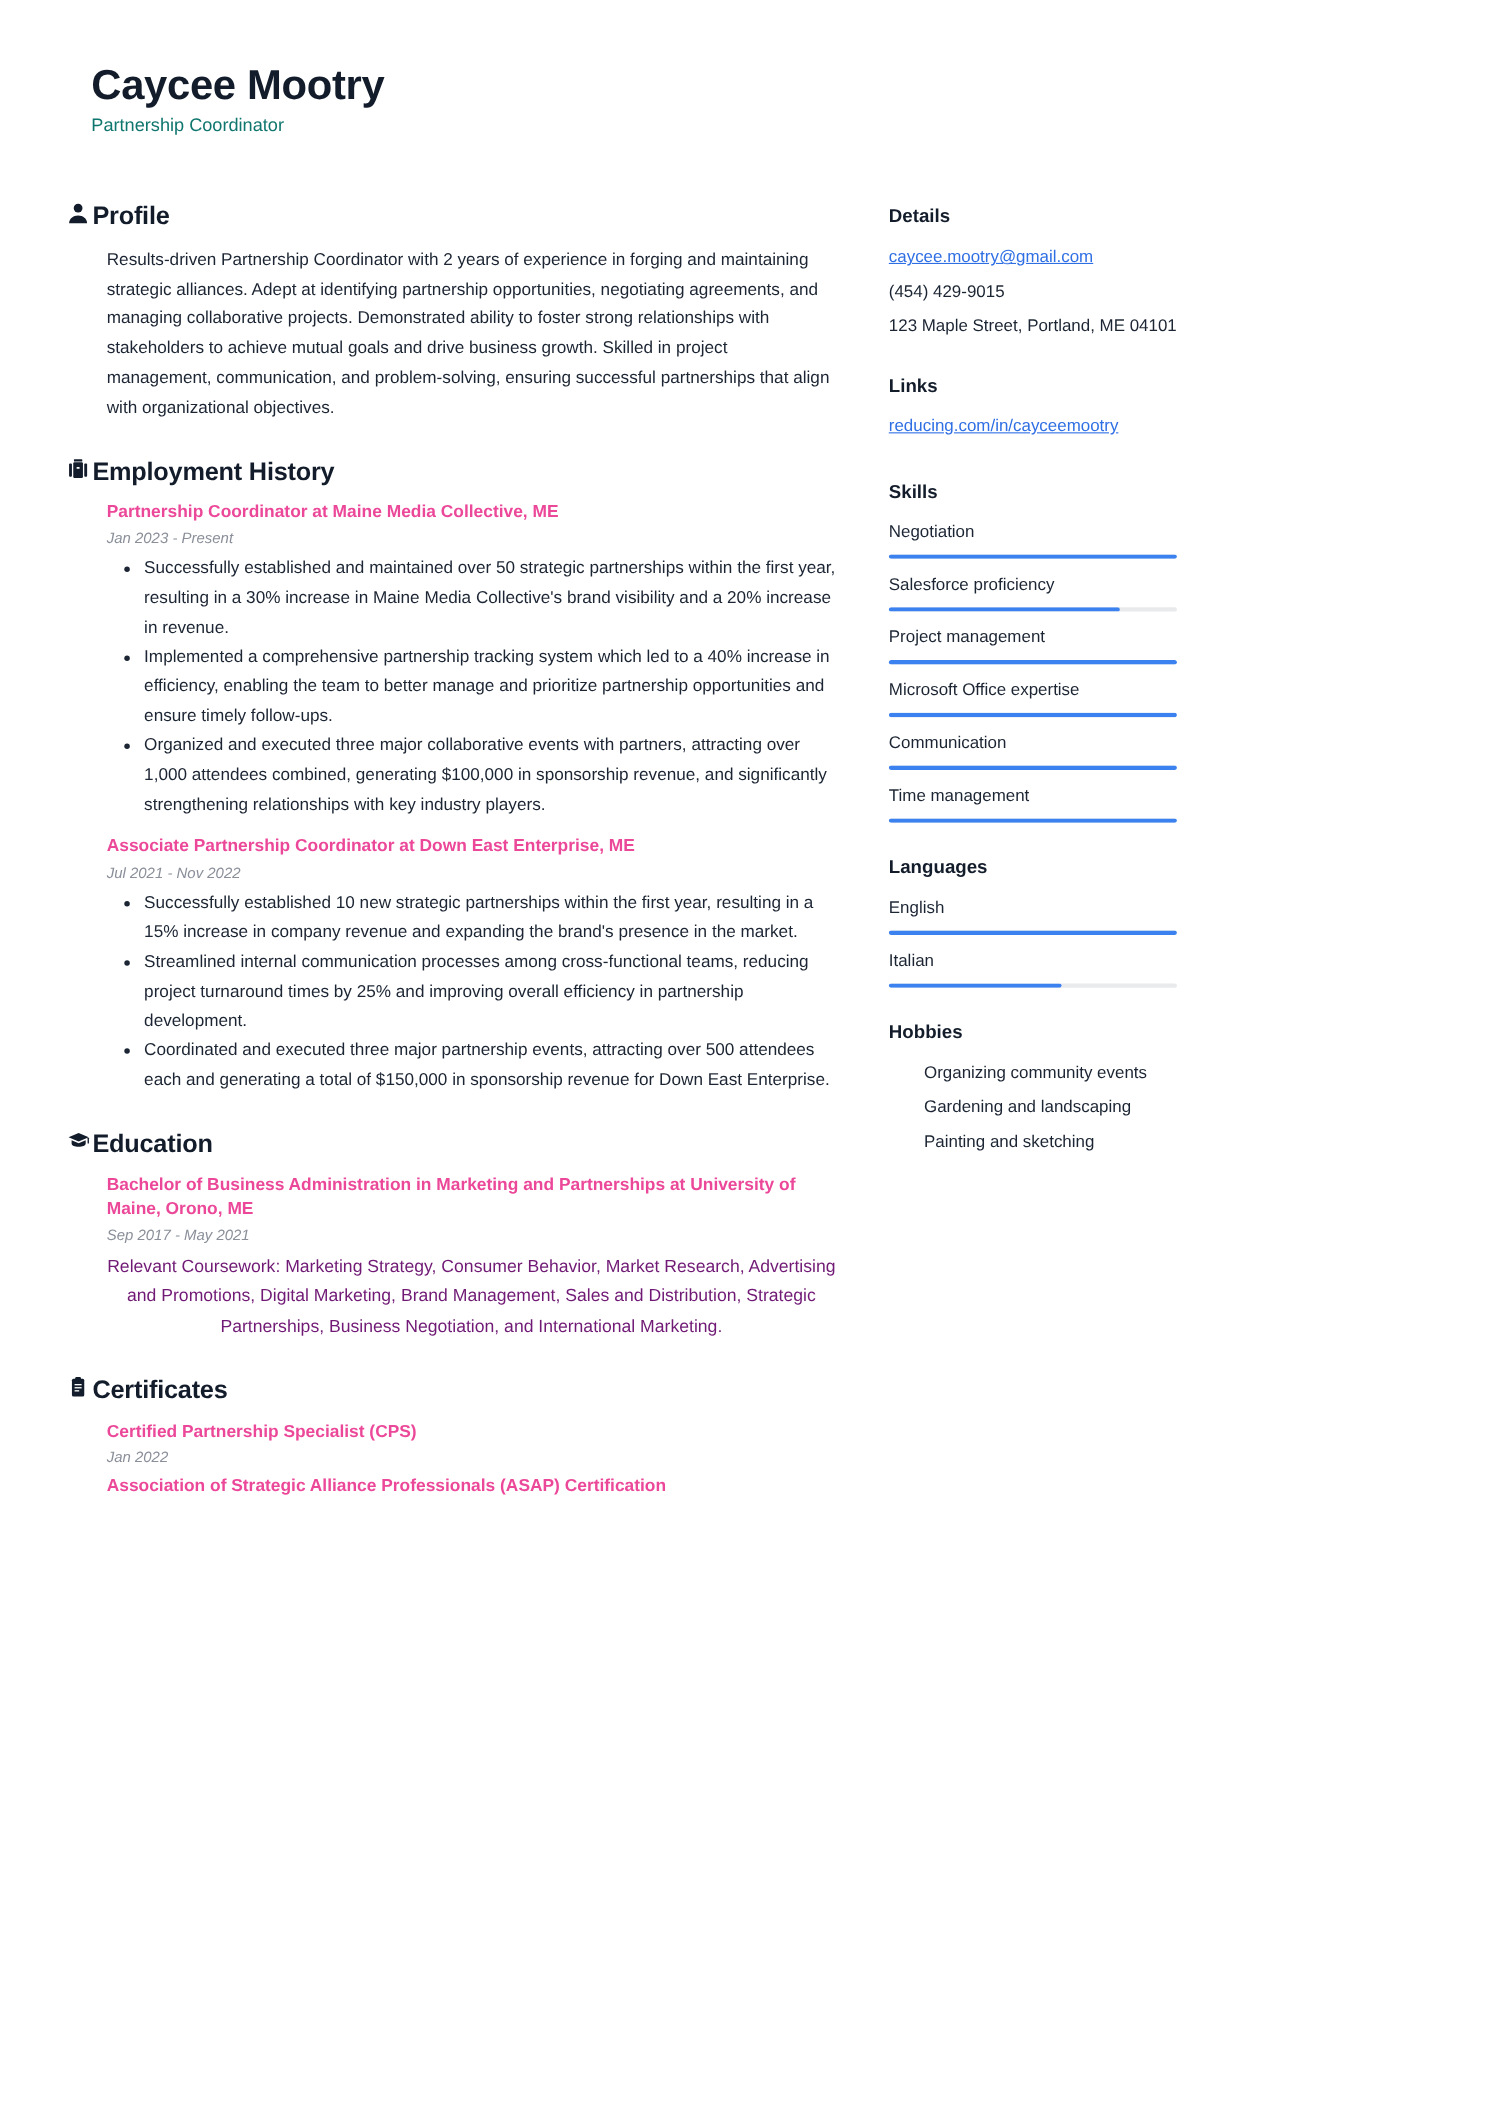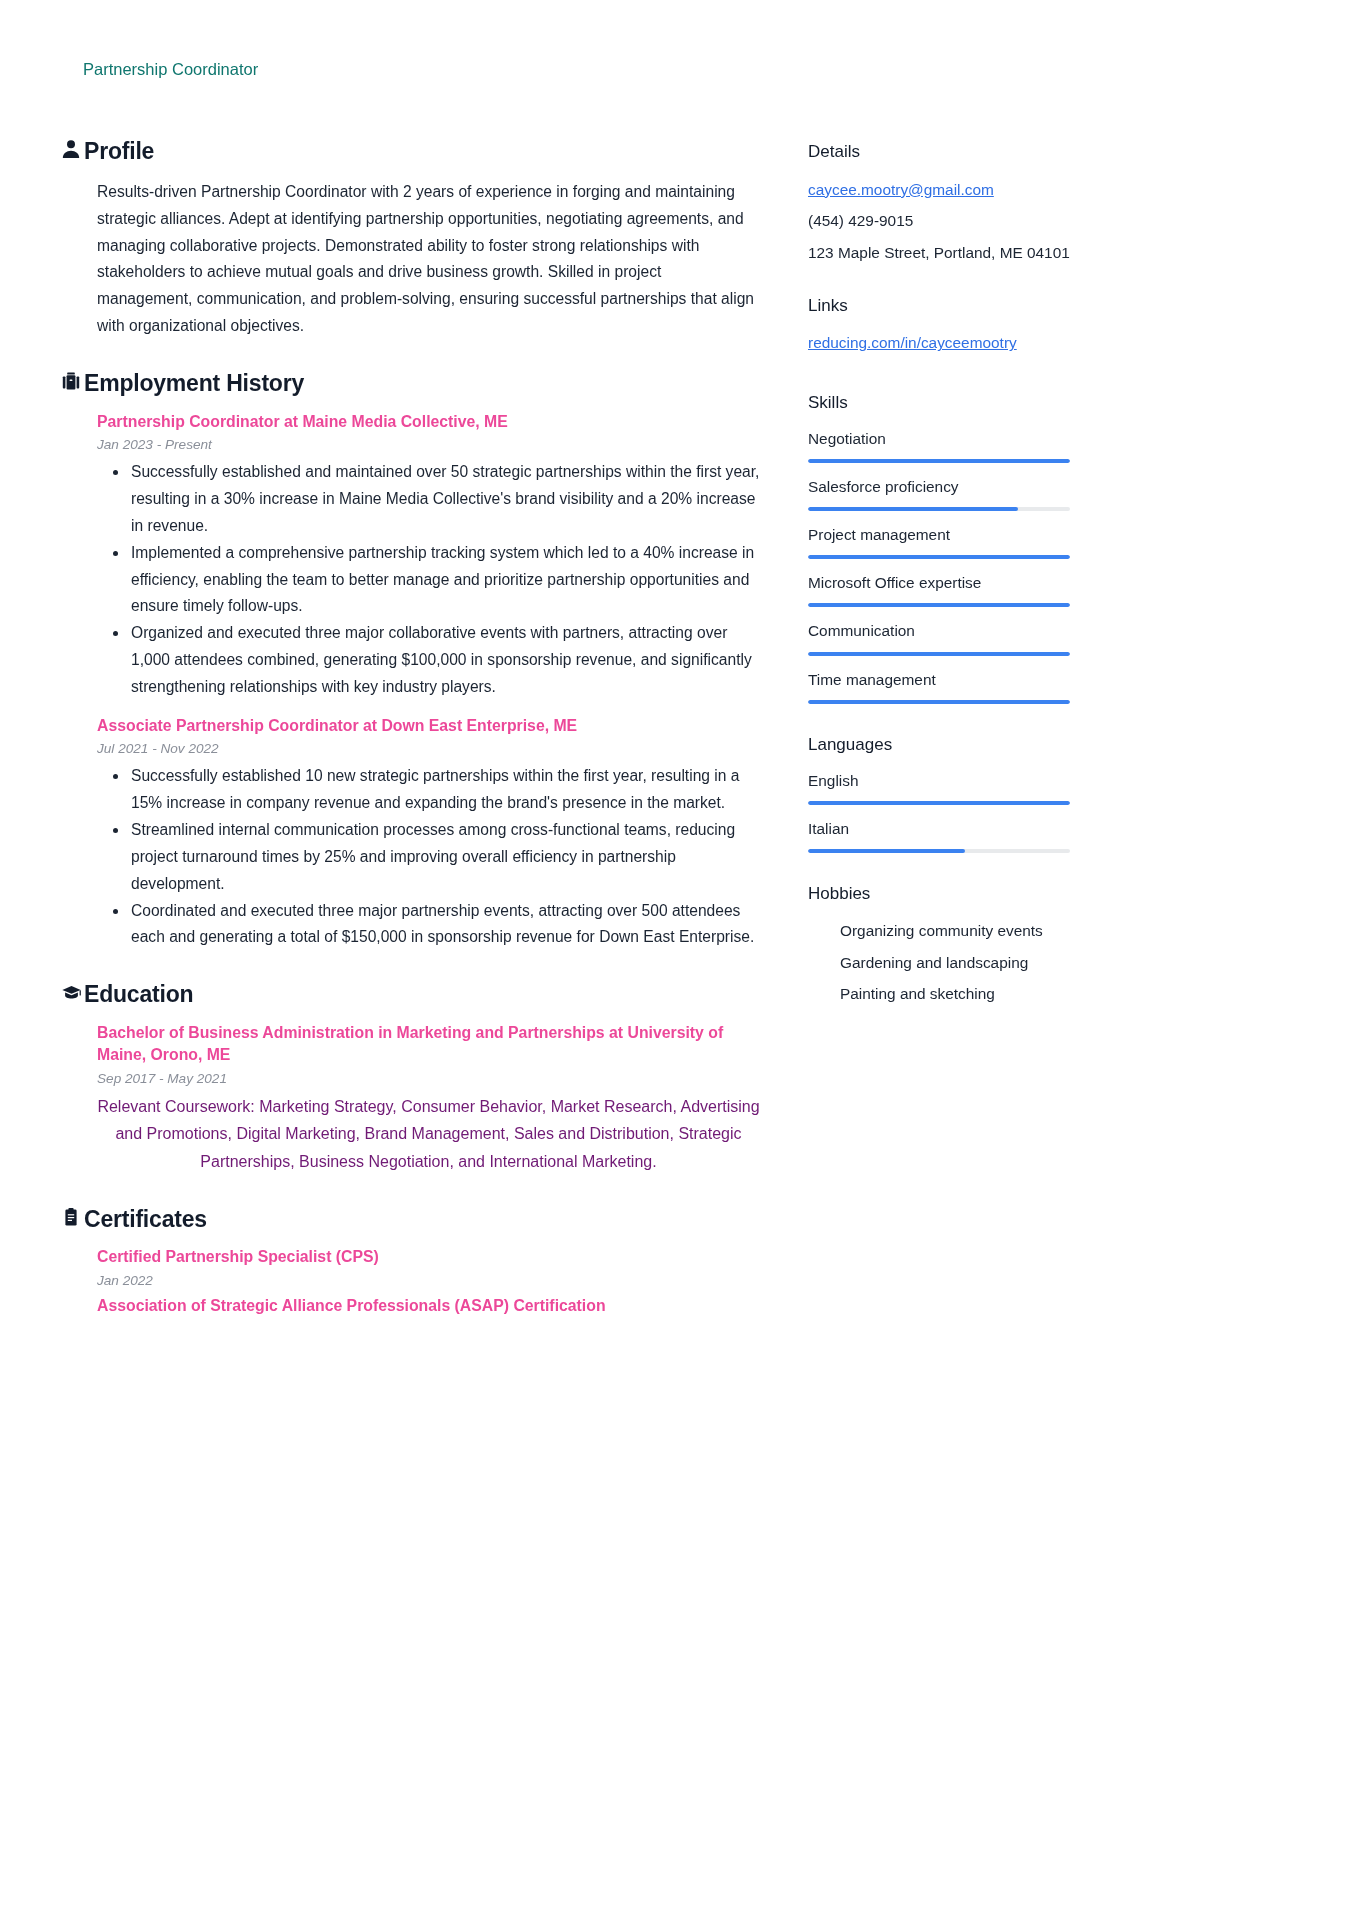--- a/index.html
+++ b/index.html
@@ -112,21 +112,21 @@
     height: 5px;
     border-radius: 50%;
     background: #1c2533;
   }
   .entry-block { margin-bottom: 4px; }
 
   
   .side-section { margin-bottom: 30px; }
   .side-title {
     font-size: 17px;
-    font-weight: 400;
+    font-weight: 700;
     color: #131c2b;
     margin-bottom: 13px;
     line-height: 1.3;
   }
   .side-line {
     font-size: 15.4px;
     line-height: 1.66;
     color: #1c2533;
     margin-bottom: 6px;
   }
@@ -167,20 +167,21 @@
     margin-bottom: 6px;
     margin-left: 32px;
   }
 </style>
 </head>
 <body>
 
 <div class="page">
 
   <div class="header">
+    <div class="full-name">Caycee Mootry</div>
     <div class="job-title">Partnership Coordinator</div>
   </div>
 
   <div class="columns">
 
     <div class="col-main">
 
       <div class="section">
         <div class="section-head">
           <span class="section-icon">

